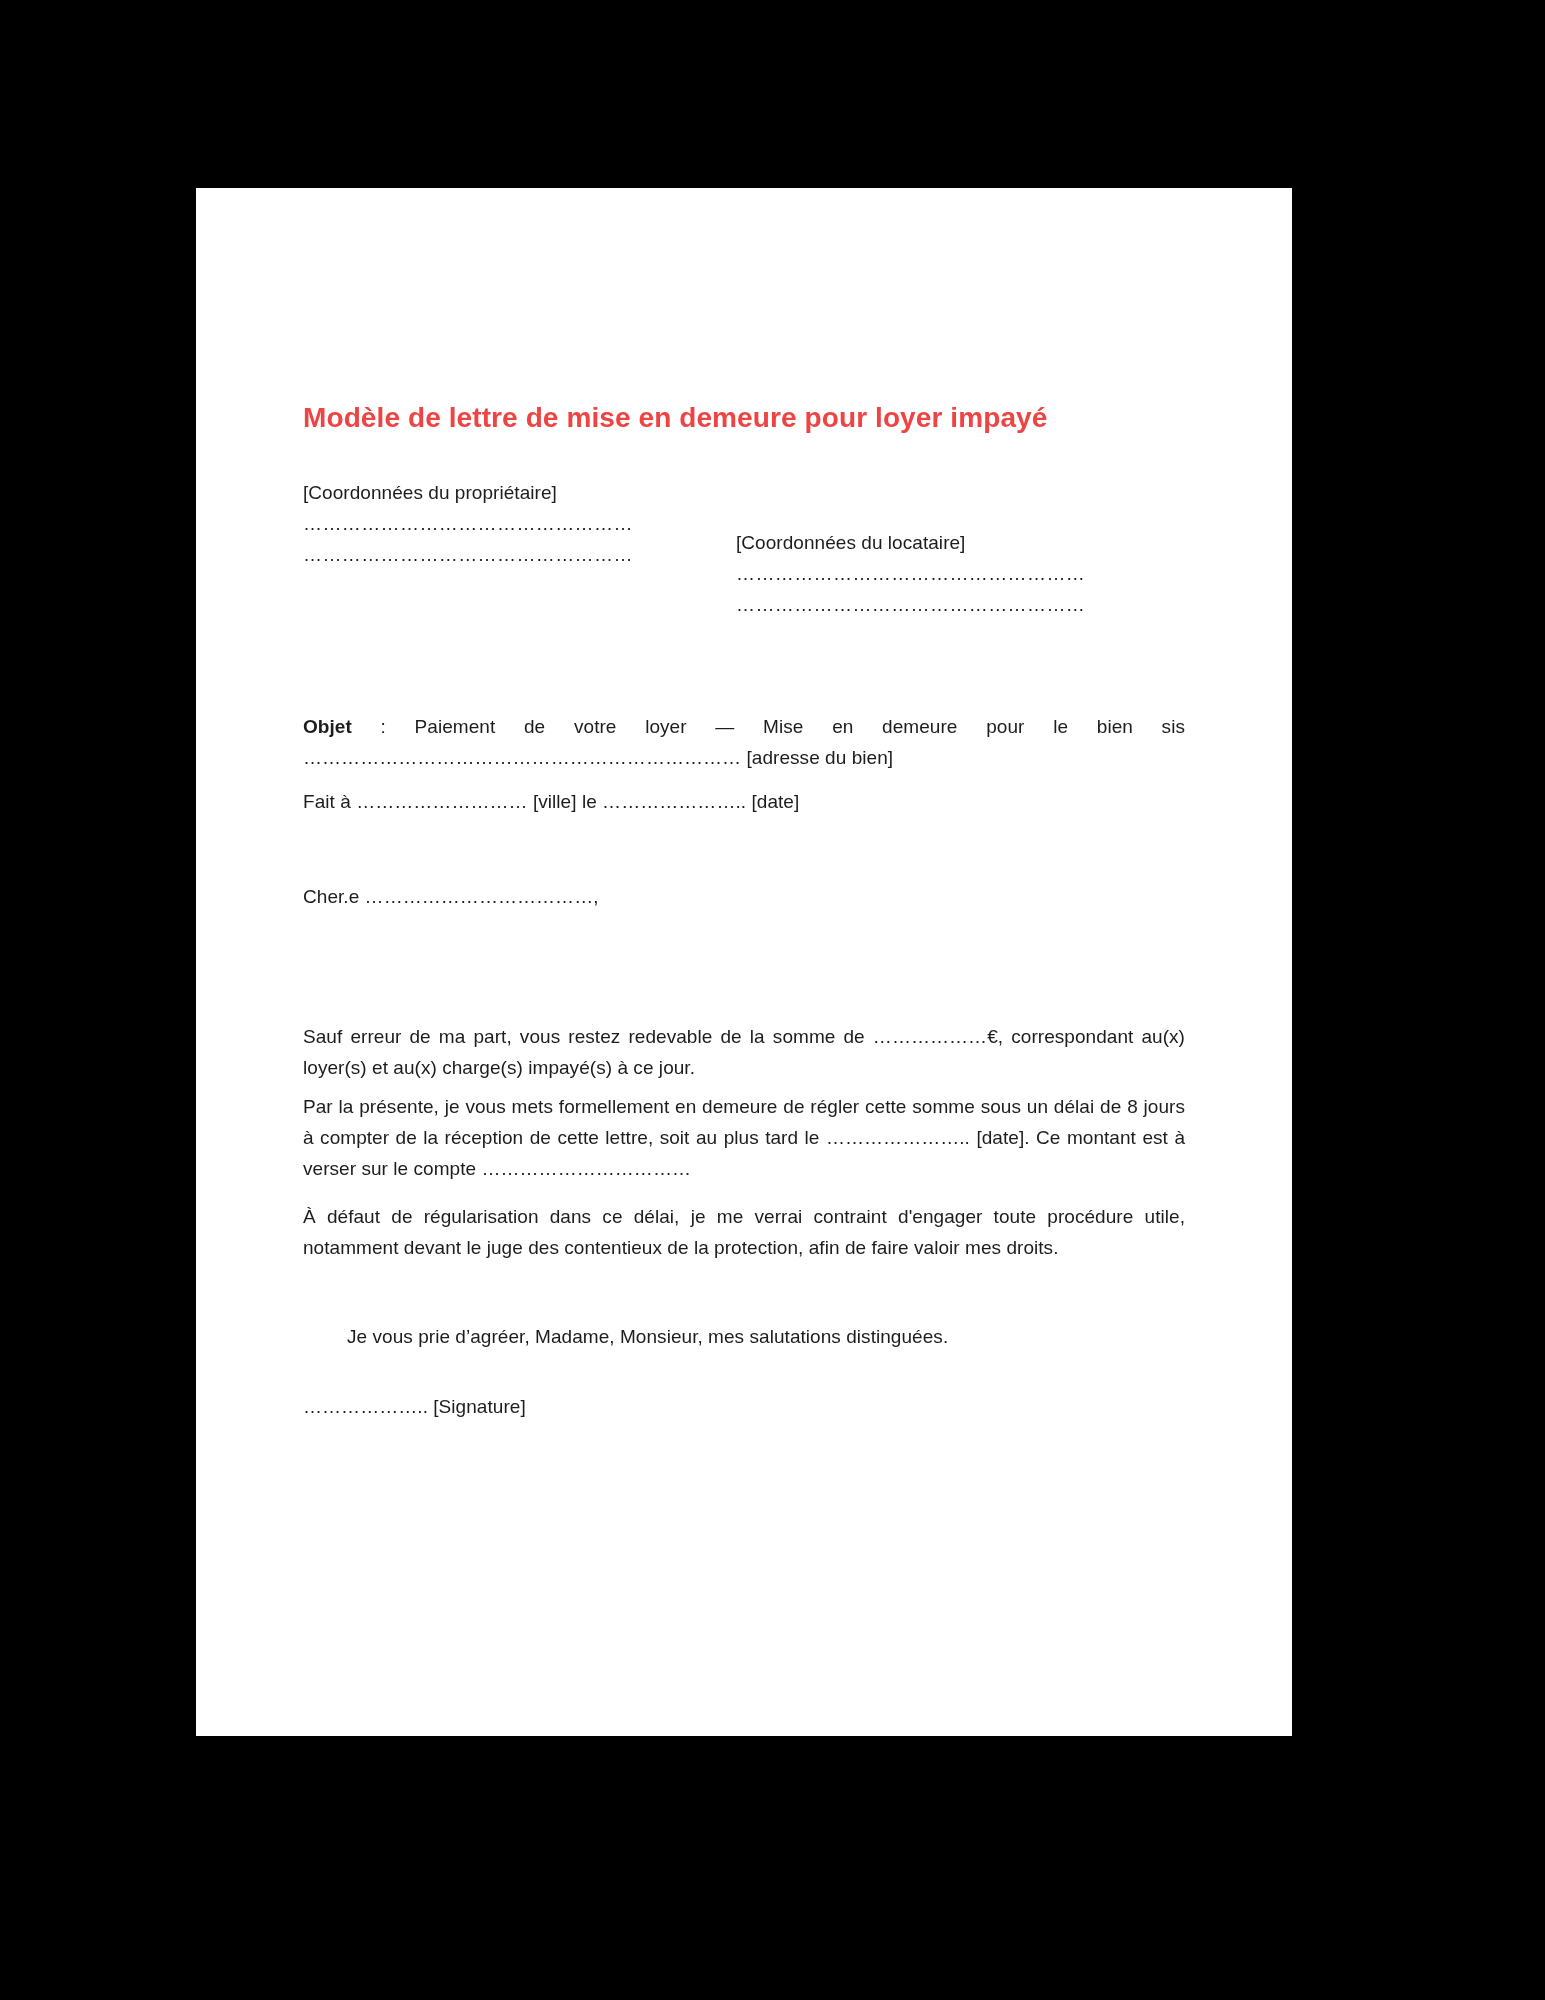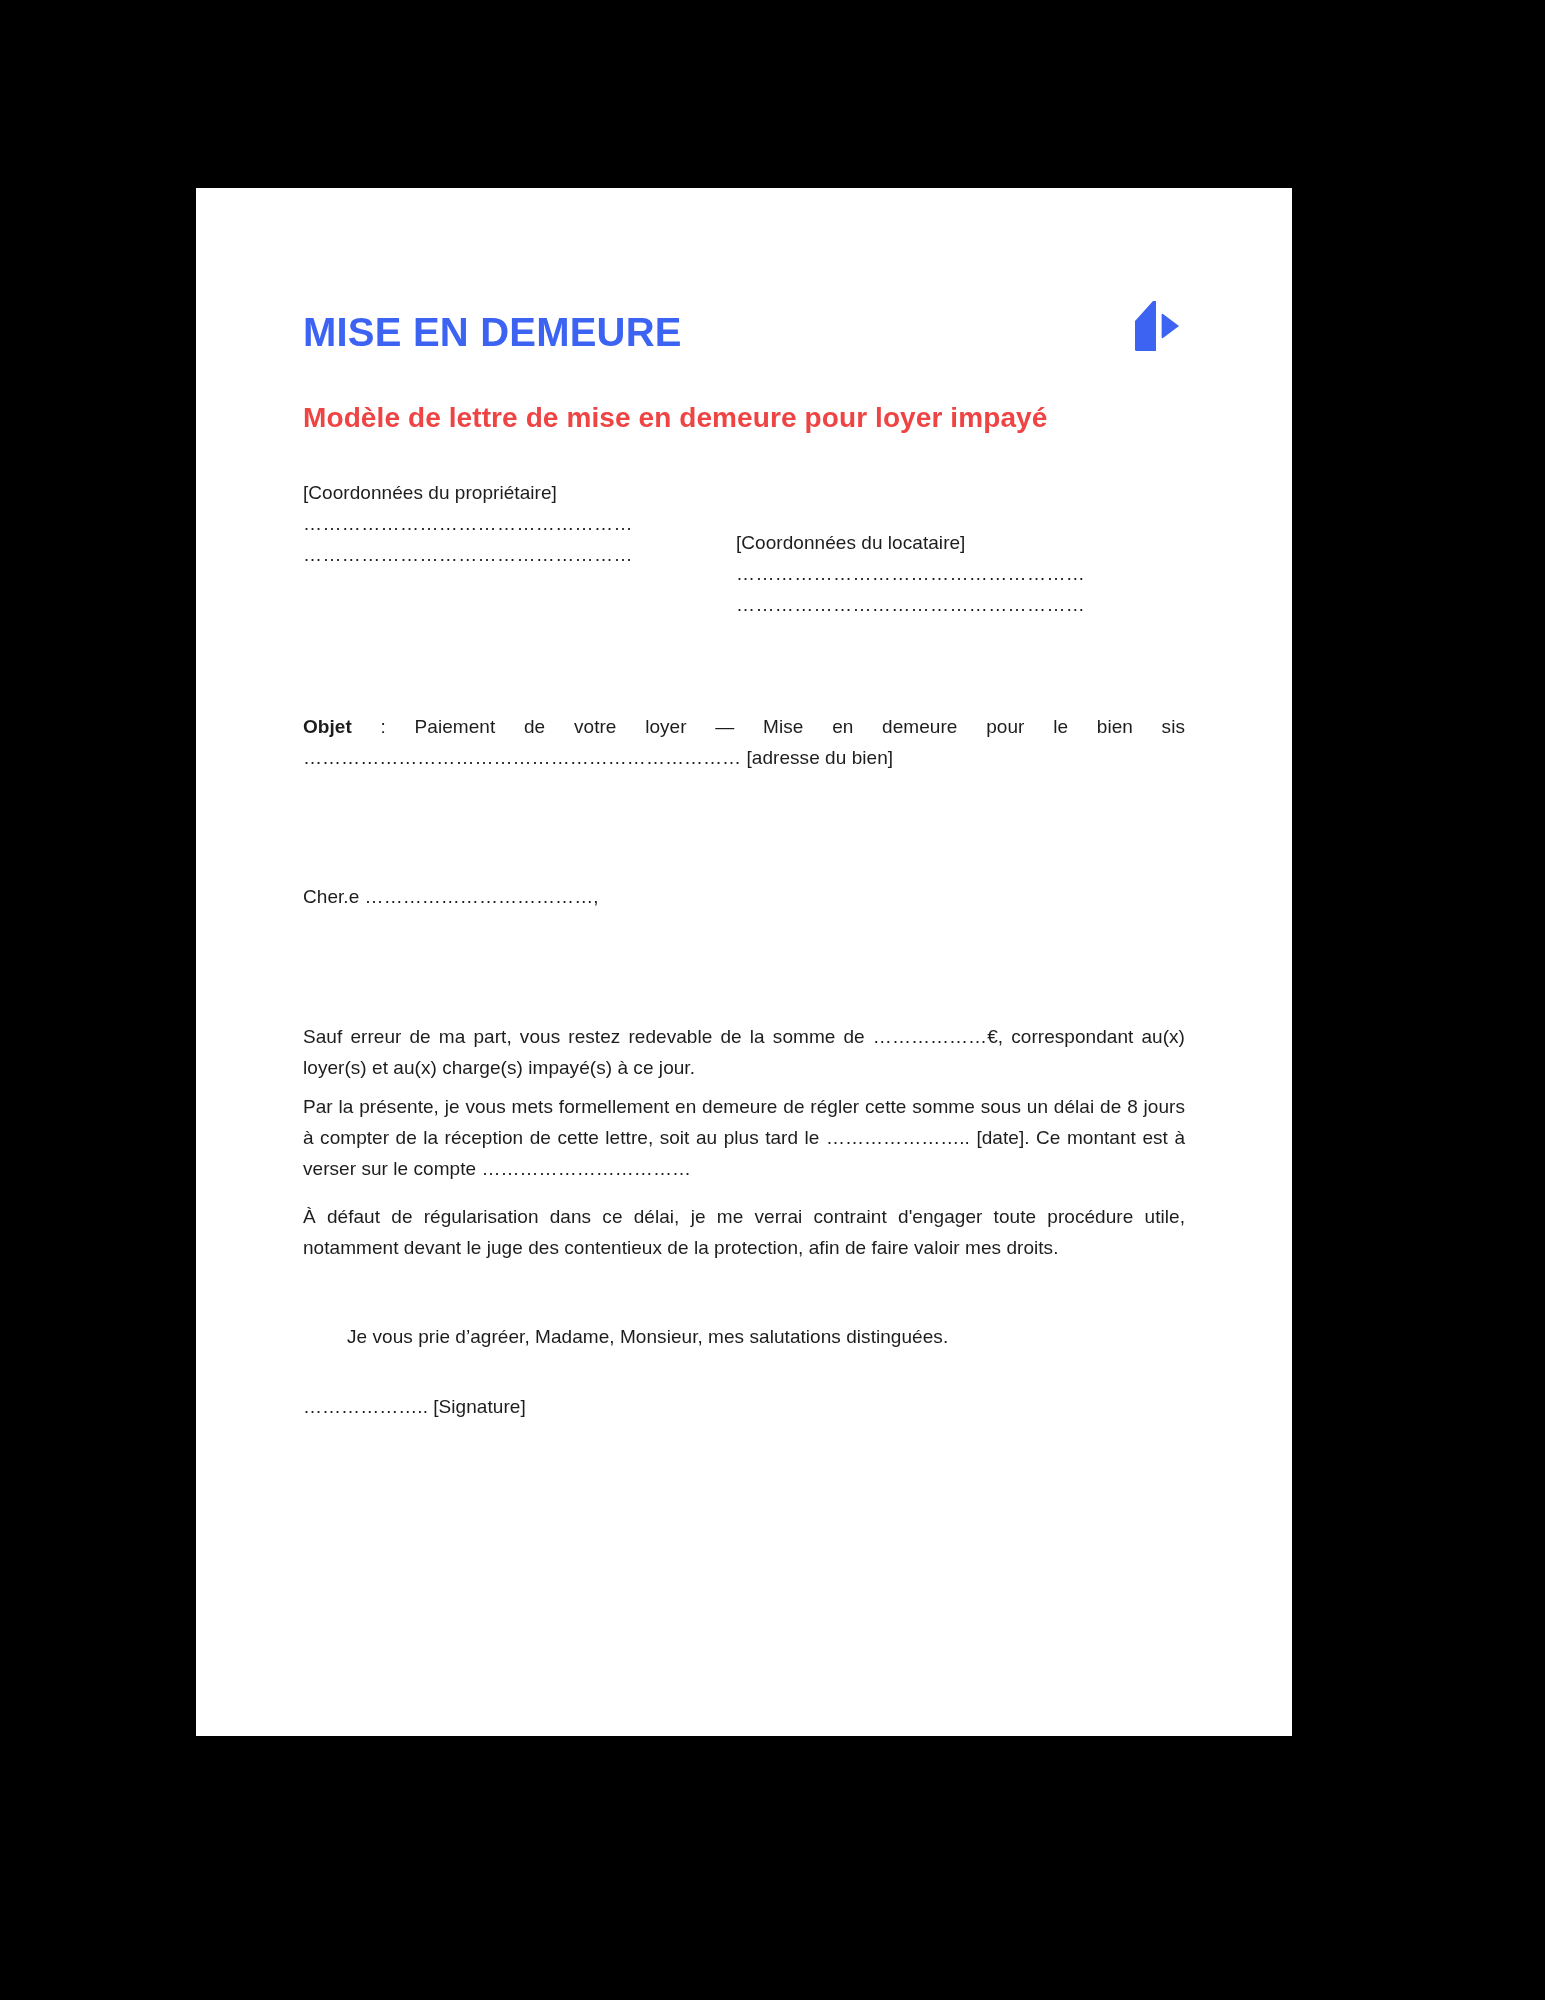--- a/index.html
+++ b/index.html
@@ -171,45 +171,38 @@
     width: 882px;
   }
 </style>
 </head>
 <body>
 
 <div id="canvas">
 
   <div id="page">
 
-    <div class="header-row">
-      <h1 class="doc-title">MISE EN DEMEURE</h1>
-
-      <svg class="brand-logo" viewBox="0 0 62 62" aria-hidden="true">
-        <path d="M12 26 L30 6 L33 6 L33 56 L13.5 56 Q12 56 12 54.5 Z" fill="#3d63f3"></path>
-        <path d="M40 19 L56 31 L40 43 Q38.6 43.6 38.6 42 L38.6 20 Q38.6 18.4 40 19 Z" fill="#3d63f3"></path>
-      </svg>
-    </div>
 
     <h2 class="doc-subtitle">Modèle de lettre de mise en demeure pour loyer impayé</h2>
 
     <div class="body-text addr-owner">
       <span class="addr-label">[Coordonnées du propriétaire]</span>
       <span class="dots-line">……………………………………………</span>
       <span class="dots-line">……………………………………………</span>
     </div>
 
     <div class="body-text addr-tenant">
       <span class="addr-label">[Coordonnées du locataire]</span>
       <span class="dots-line">………………………………………………</span>
       <span class="dots-line">………………………………………………</span>
     </div>
 
     <p class="body-text justified objet-block"><span class="bold">Objet</span><span> : Paiement de votre loyer — Mise en demeure pour le bien sis …………………………………………………………… [adresse du bien]</span></p>
 
+    <p class="body-text faitale-block">Fait à ……………………… [ville] le ………………….. [date]</p>
 
     <p class="body-text salutation-block">Cher.e ………………………………,</p>
 
 
     <p class="body-text justified para-2">Sauf erreur de ma part, vous restez redevable de la somme de ………………€, correspondant au(x) loyer(s) et au(x) charge(s) impayé(s) à ce jour.</p>
 
     <p class="body-text justified para-3">Par la présente, je vous mets formellement en demeure de régler cette somme sous un délai de 8 jours à compter de la réception de cette lettre, soit au plus tard le ………………….. [date]. Ce montant est à verser sur le compte ……………………………</p>
 
     <p class="body-text justified para-4">À défaut de régularisation dans ce délai, je me verrai contraint d'engager toute procédure utile, notamment devant le juge des contentieux de la protection, afin de faire valoir mes droits.</p>
 

